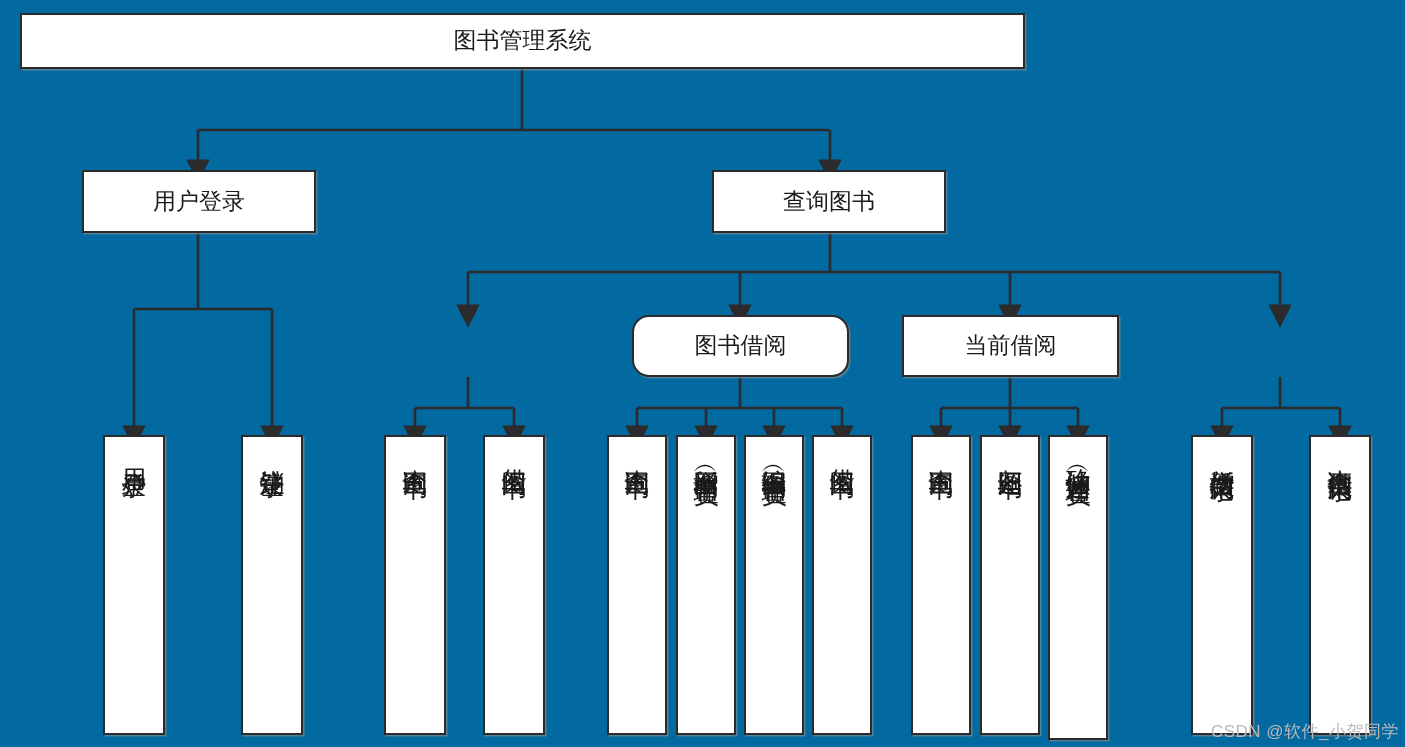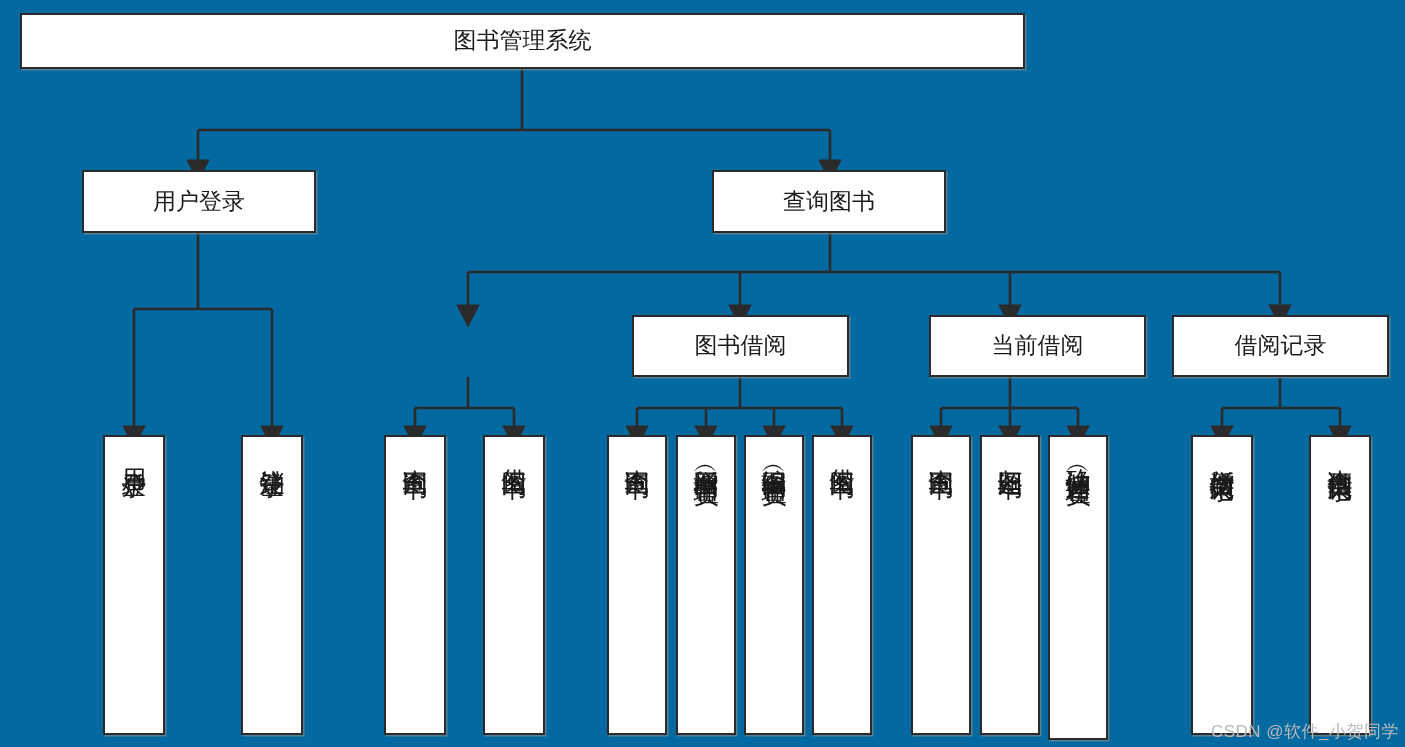--- a/index.html
+++ b/index.html
@@ -130,31 +130,28 @@
 
   <div class="node horizontal" style="left:82px; top:170px; width:234px; height:63px;">
     <span class="node-label">用户登录</span>
   </div>
 
   <div class="node horizontal" style="left:712px; top:170px; width:234px; height:63px;">
     <span class="node-label">查询图书</span>
   </div>
 
 
-  <div class="node horizontal" style="left:632px; top:315px; width:217px; height:62px;">
+  <div class="node horizontal" style="left:632px; top:315px; width:217px; height:62px;border-radius:17px;">
     <span class="node-label">图书借阅</span>
   </div>
 
-  <div class="node horizontal" style="left:902px; top:315px; width:217px; height:62px;margin-left:27px;">
+  <div class="node horizontal" style="left:902px; top:315px; width:217px; height:62px;">
     <span class="node-label">当前借阅</span>
   </div>
 
-  <div class="node horizontal" style="left:1172px; top:315px; width:217px; height:62px;">
-    <span class="node-label">借阅记录</span>
-  </div>
 
   <div class="node vertical" style="left:103px; top:435px; width:62px; height:300px;">
     <span class="node-label">用户登录</span>
   </div>
 
   <div class="node vertical" style="left:241px; top:435px; width:62px; height:300px;">
     <span class="node-label">注销登录</span>
   </div>
 
   <div class="node vertical" style="left:384px; top:435px; width:62px; height:300px;">

